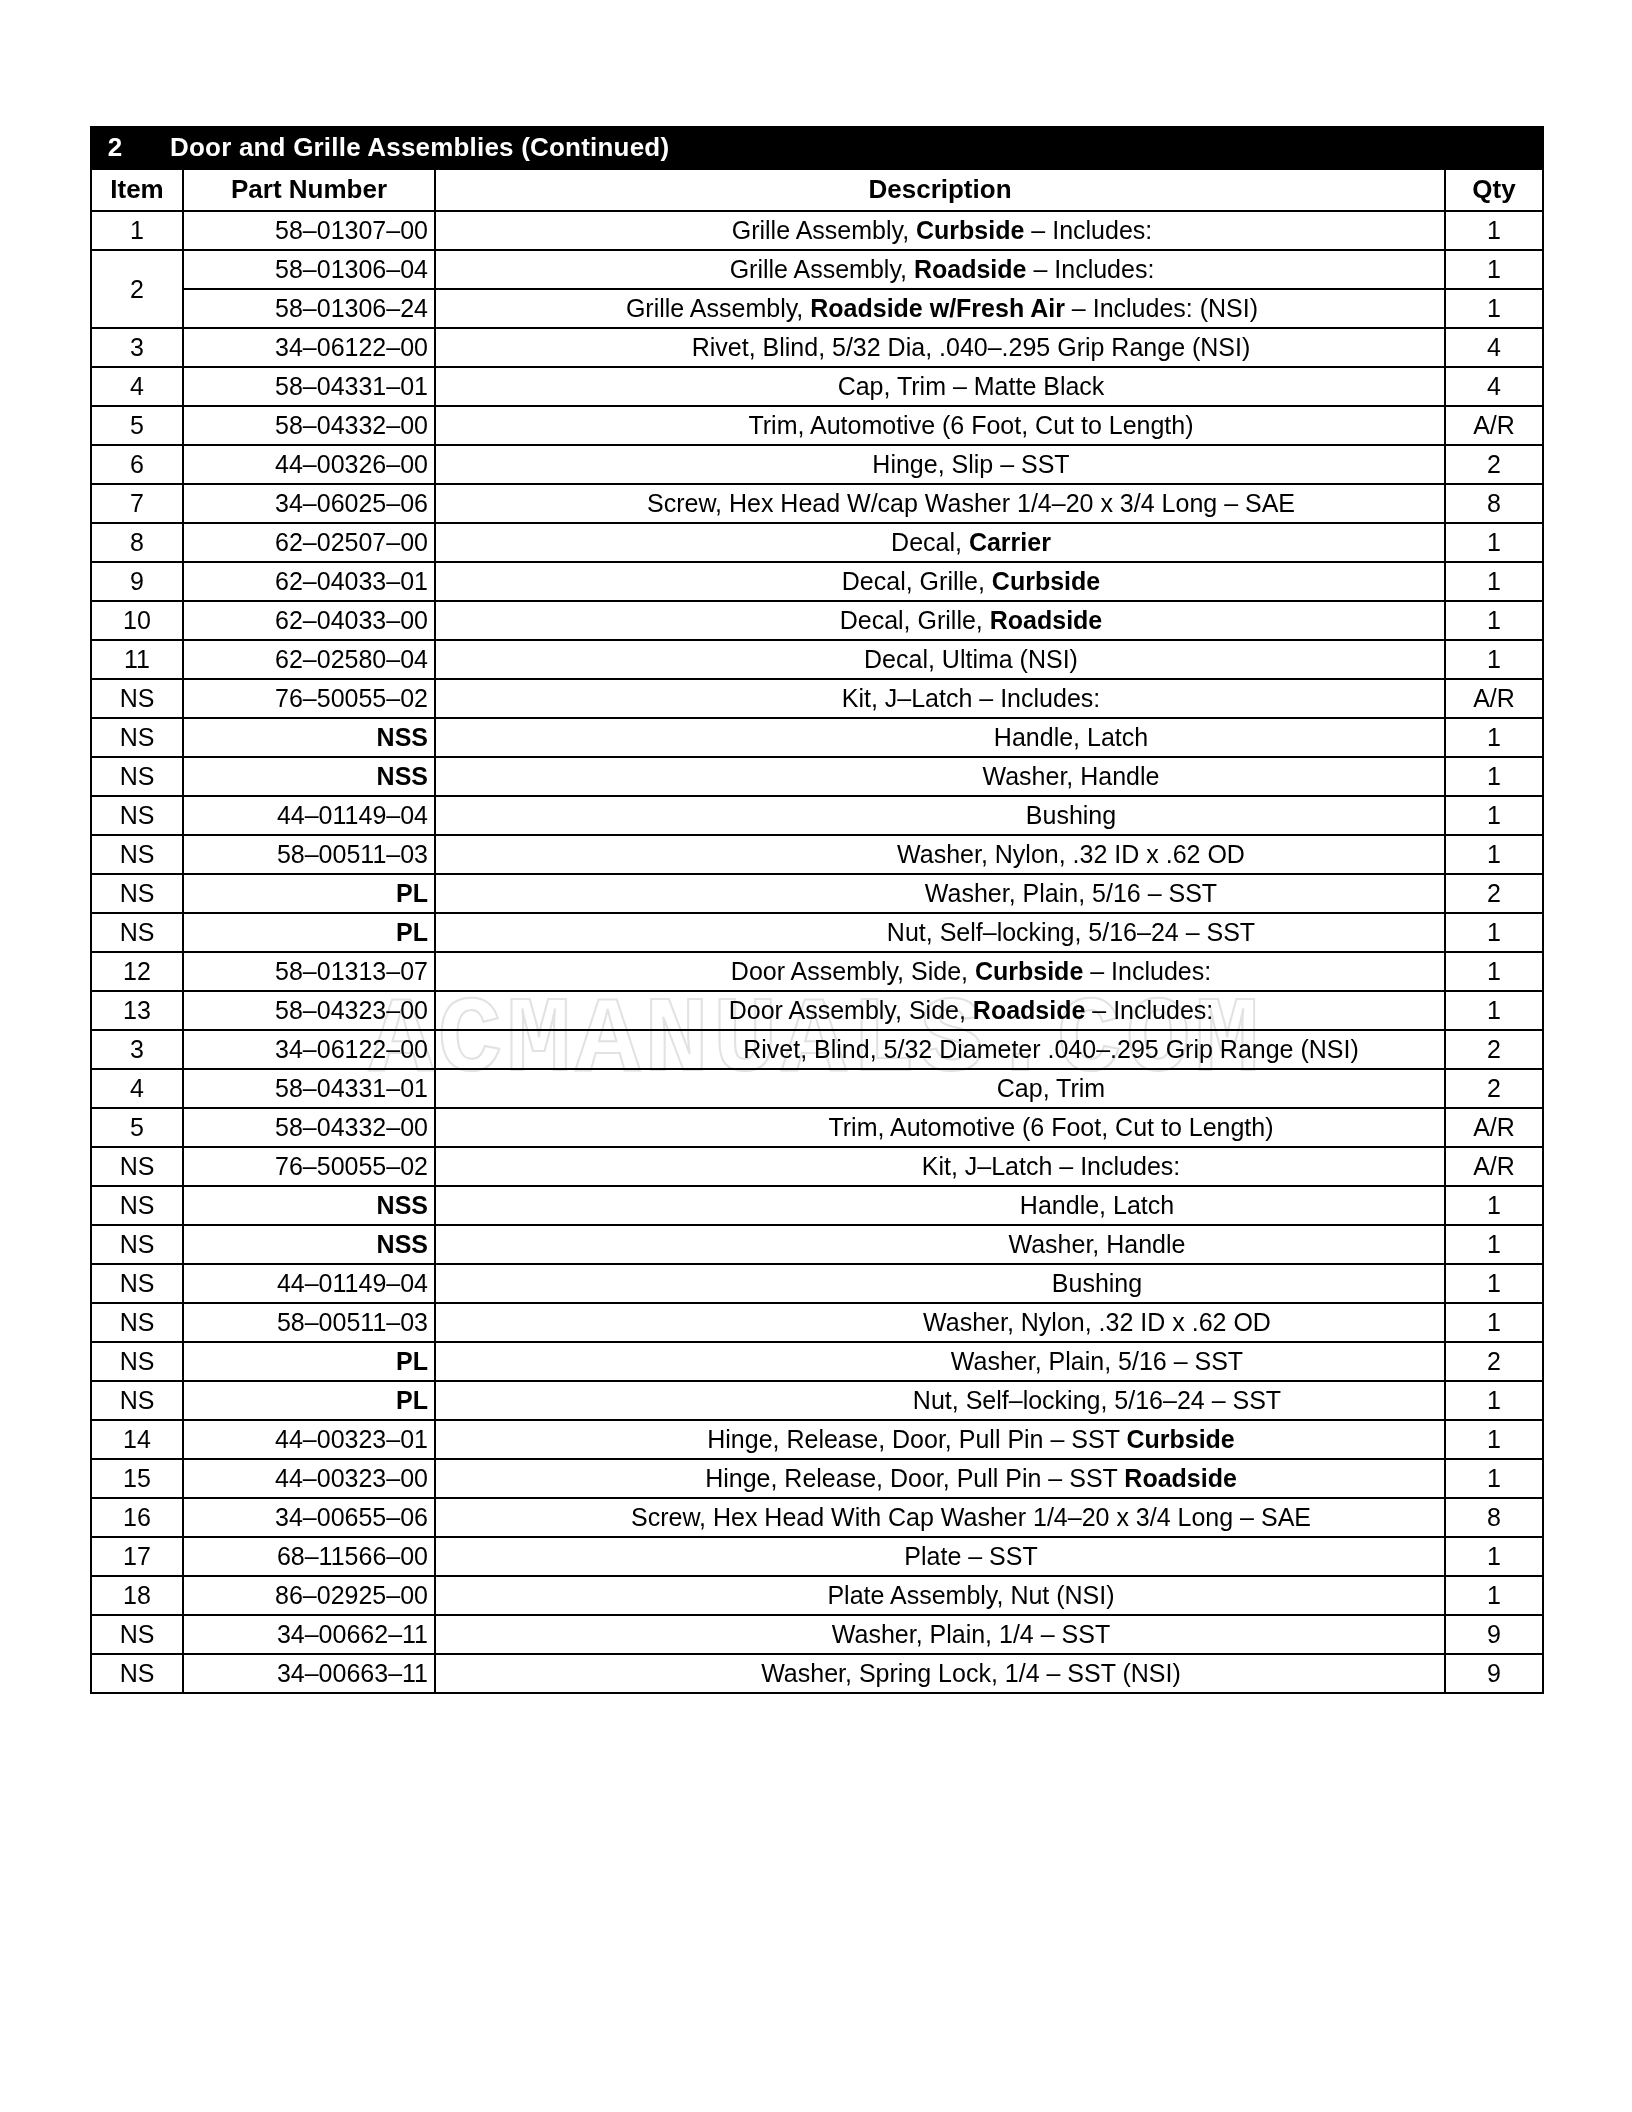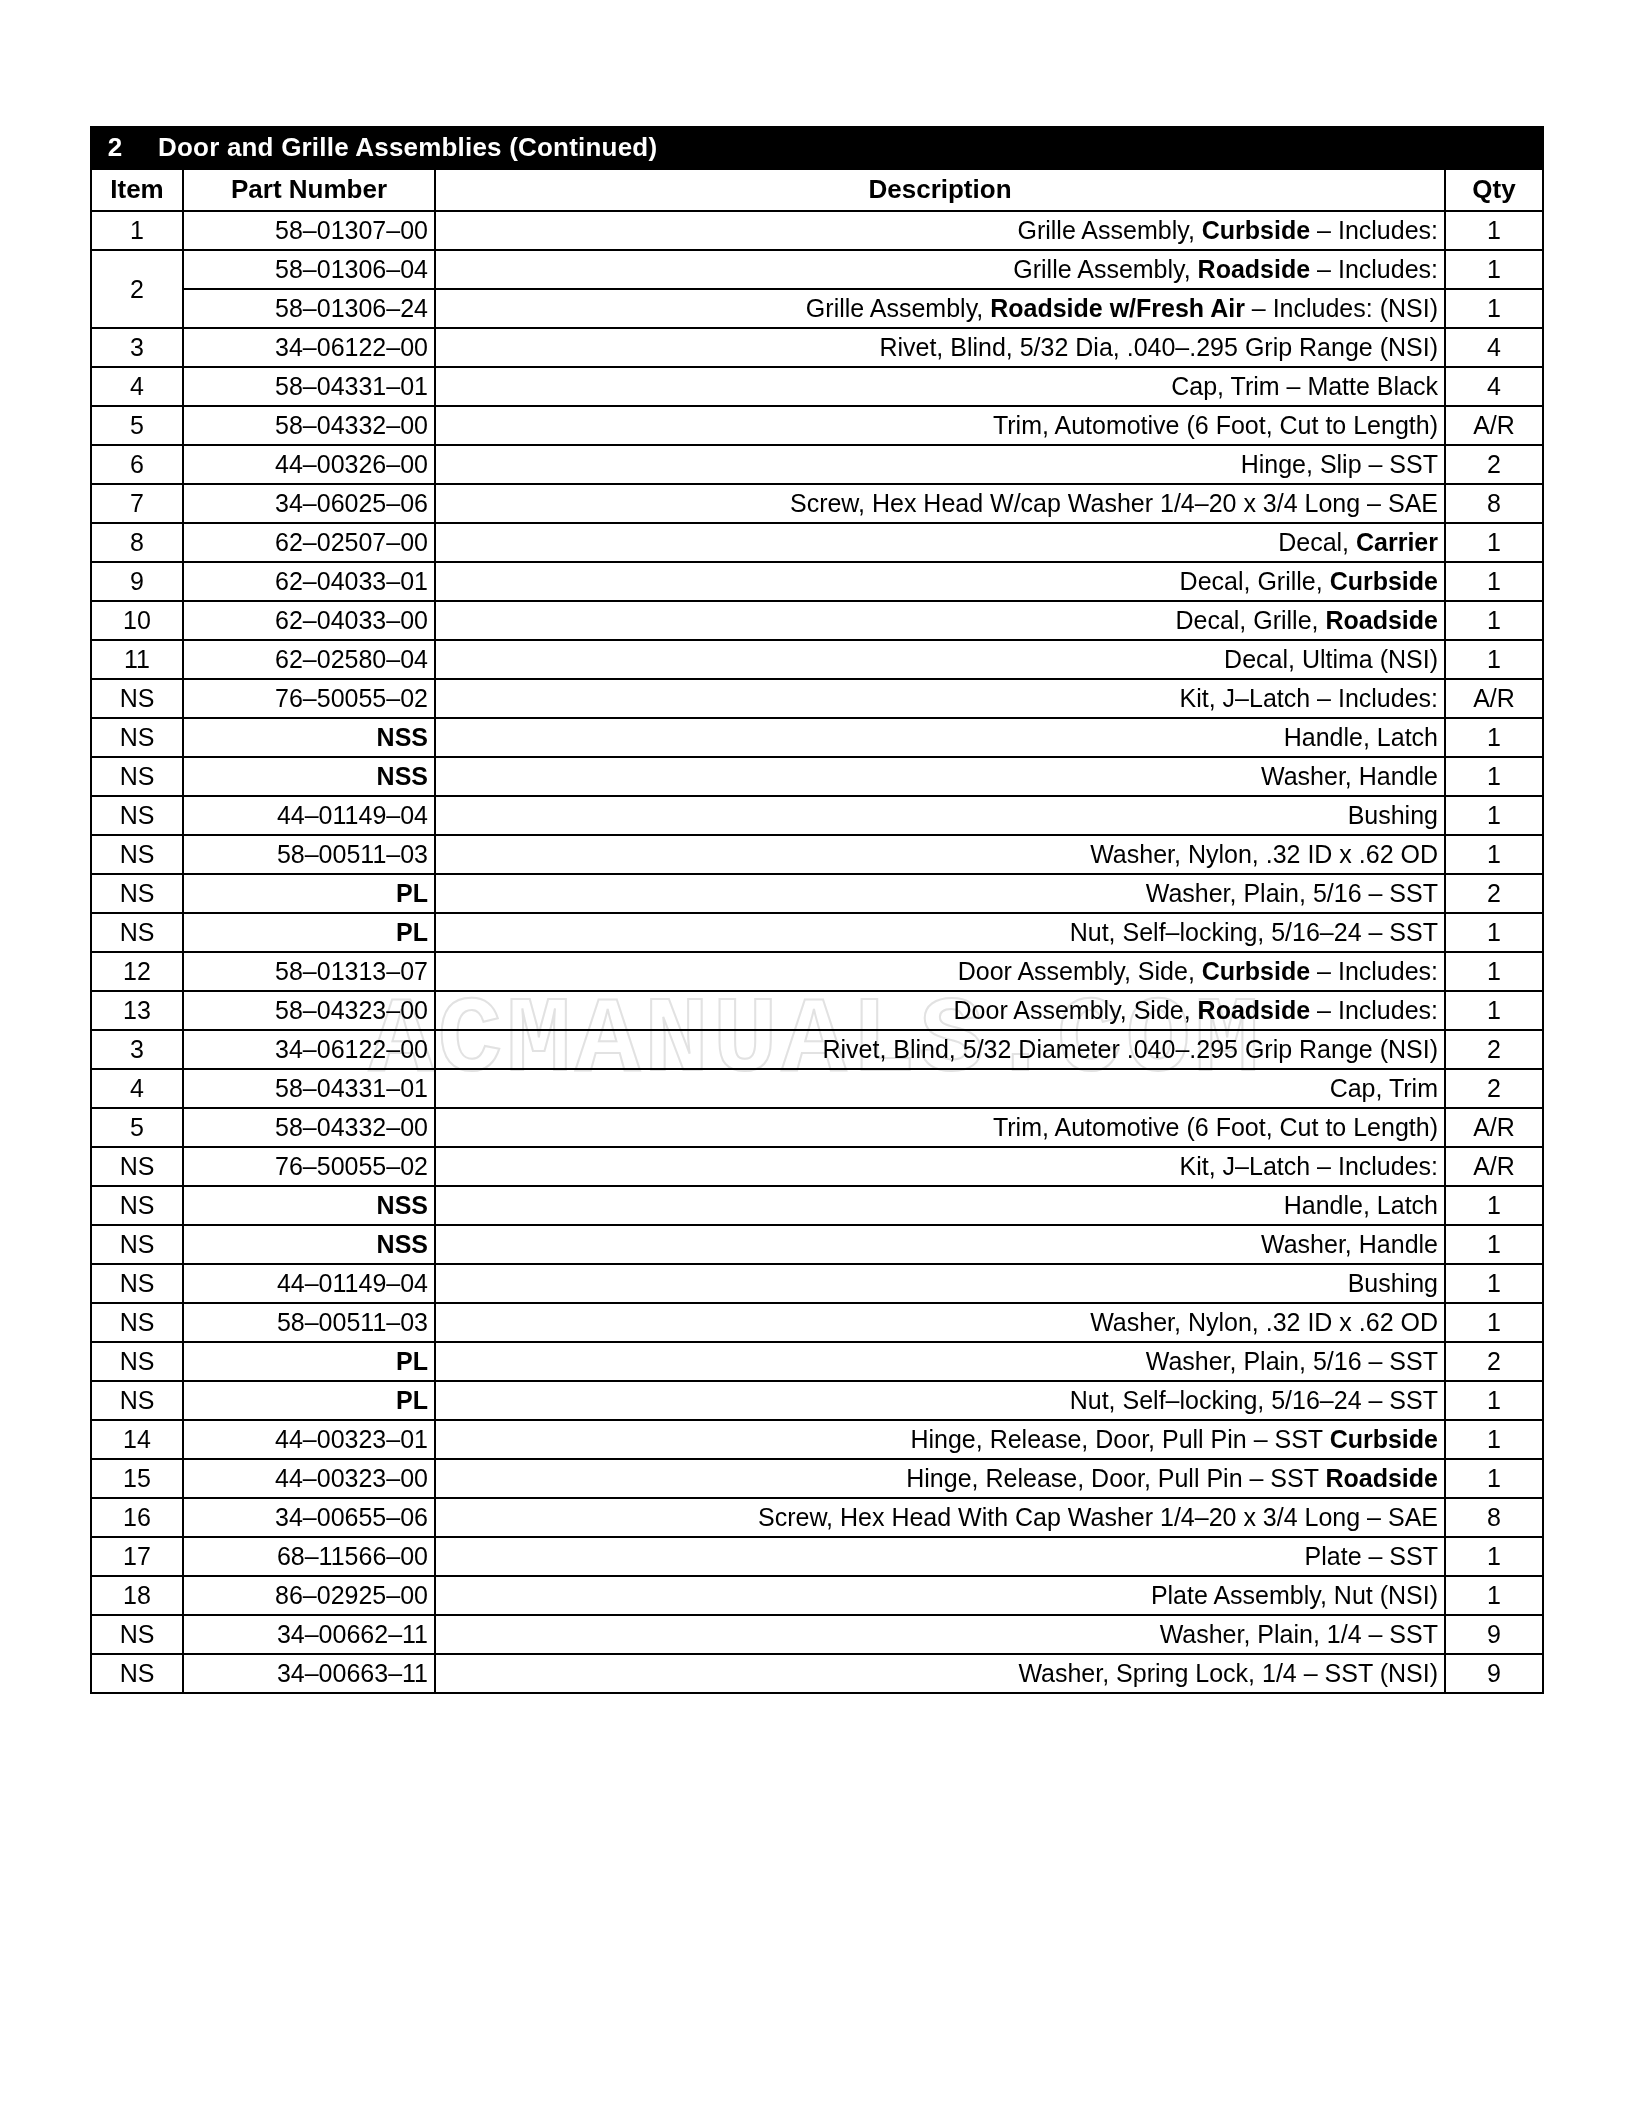--- a/index.html
+++ b/index.html
@@ -89,36 +89,36 @@
     font-weight: bold;
     font-size: 26px;
     letter-spacing: 0.2px;
   }
   .section-num {
     width: 46px;
     text-align: center;
     flex: 0 0 auto;
   }
   .section-title {
-    margin-left: 20px;
+    margin-left: 32px;
   }
 
   
   tr.col-head th {
     font-weight: bold;
     font-size: 26px;
     text-align: center;
     height: 40px;
   }
 
   
   td.item { text-align: center; }
   td.part { text-align: right; }
   td.qty  { text-align: center; }
-  td.desc { text-align: right; }
+  td.desc { text-align: center; }
 
   td.desc.ind0  { padding-left: 10px; }
   td.desc.ind1  { padding-left: 68px; }
   td.desc.ind2  { padding-left: 228px; }
   td.desc.ind3  { padding-left: 268px; }
   td.desc.ind4  { padding-left: 320px; }
 
   .b { font-weight: bold; }
   td.bold-part { font-weight: bold; }
 

